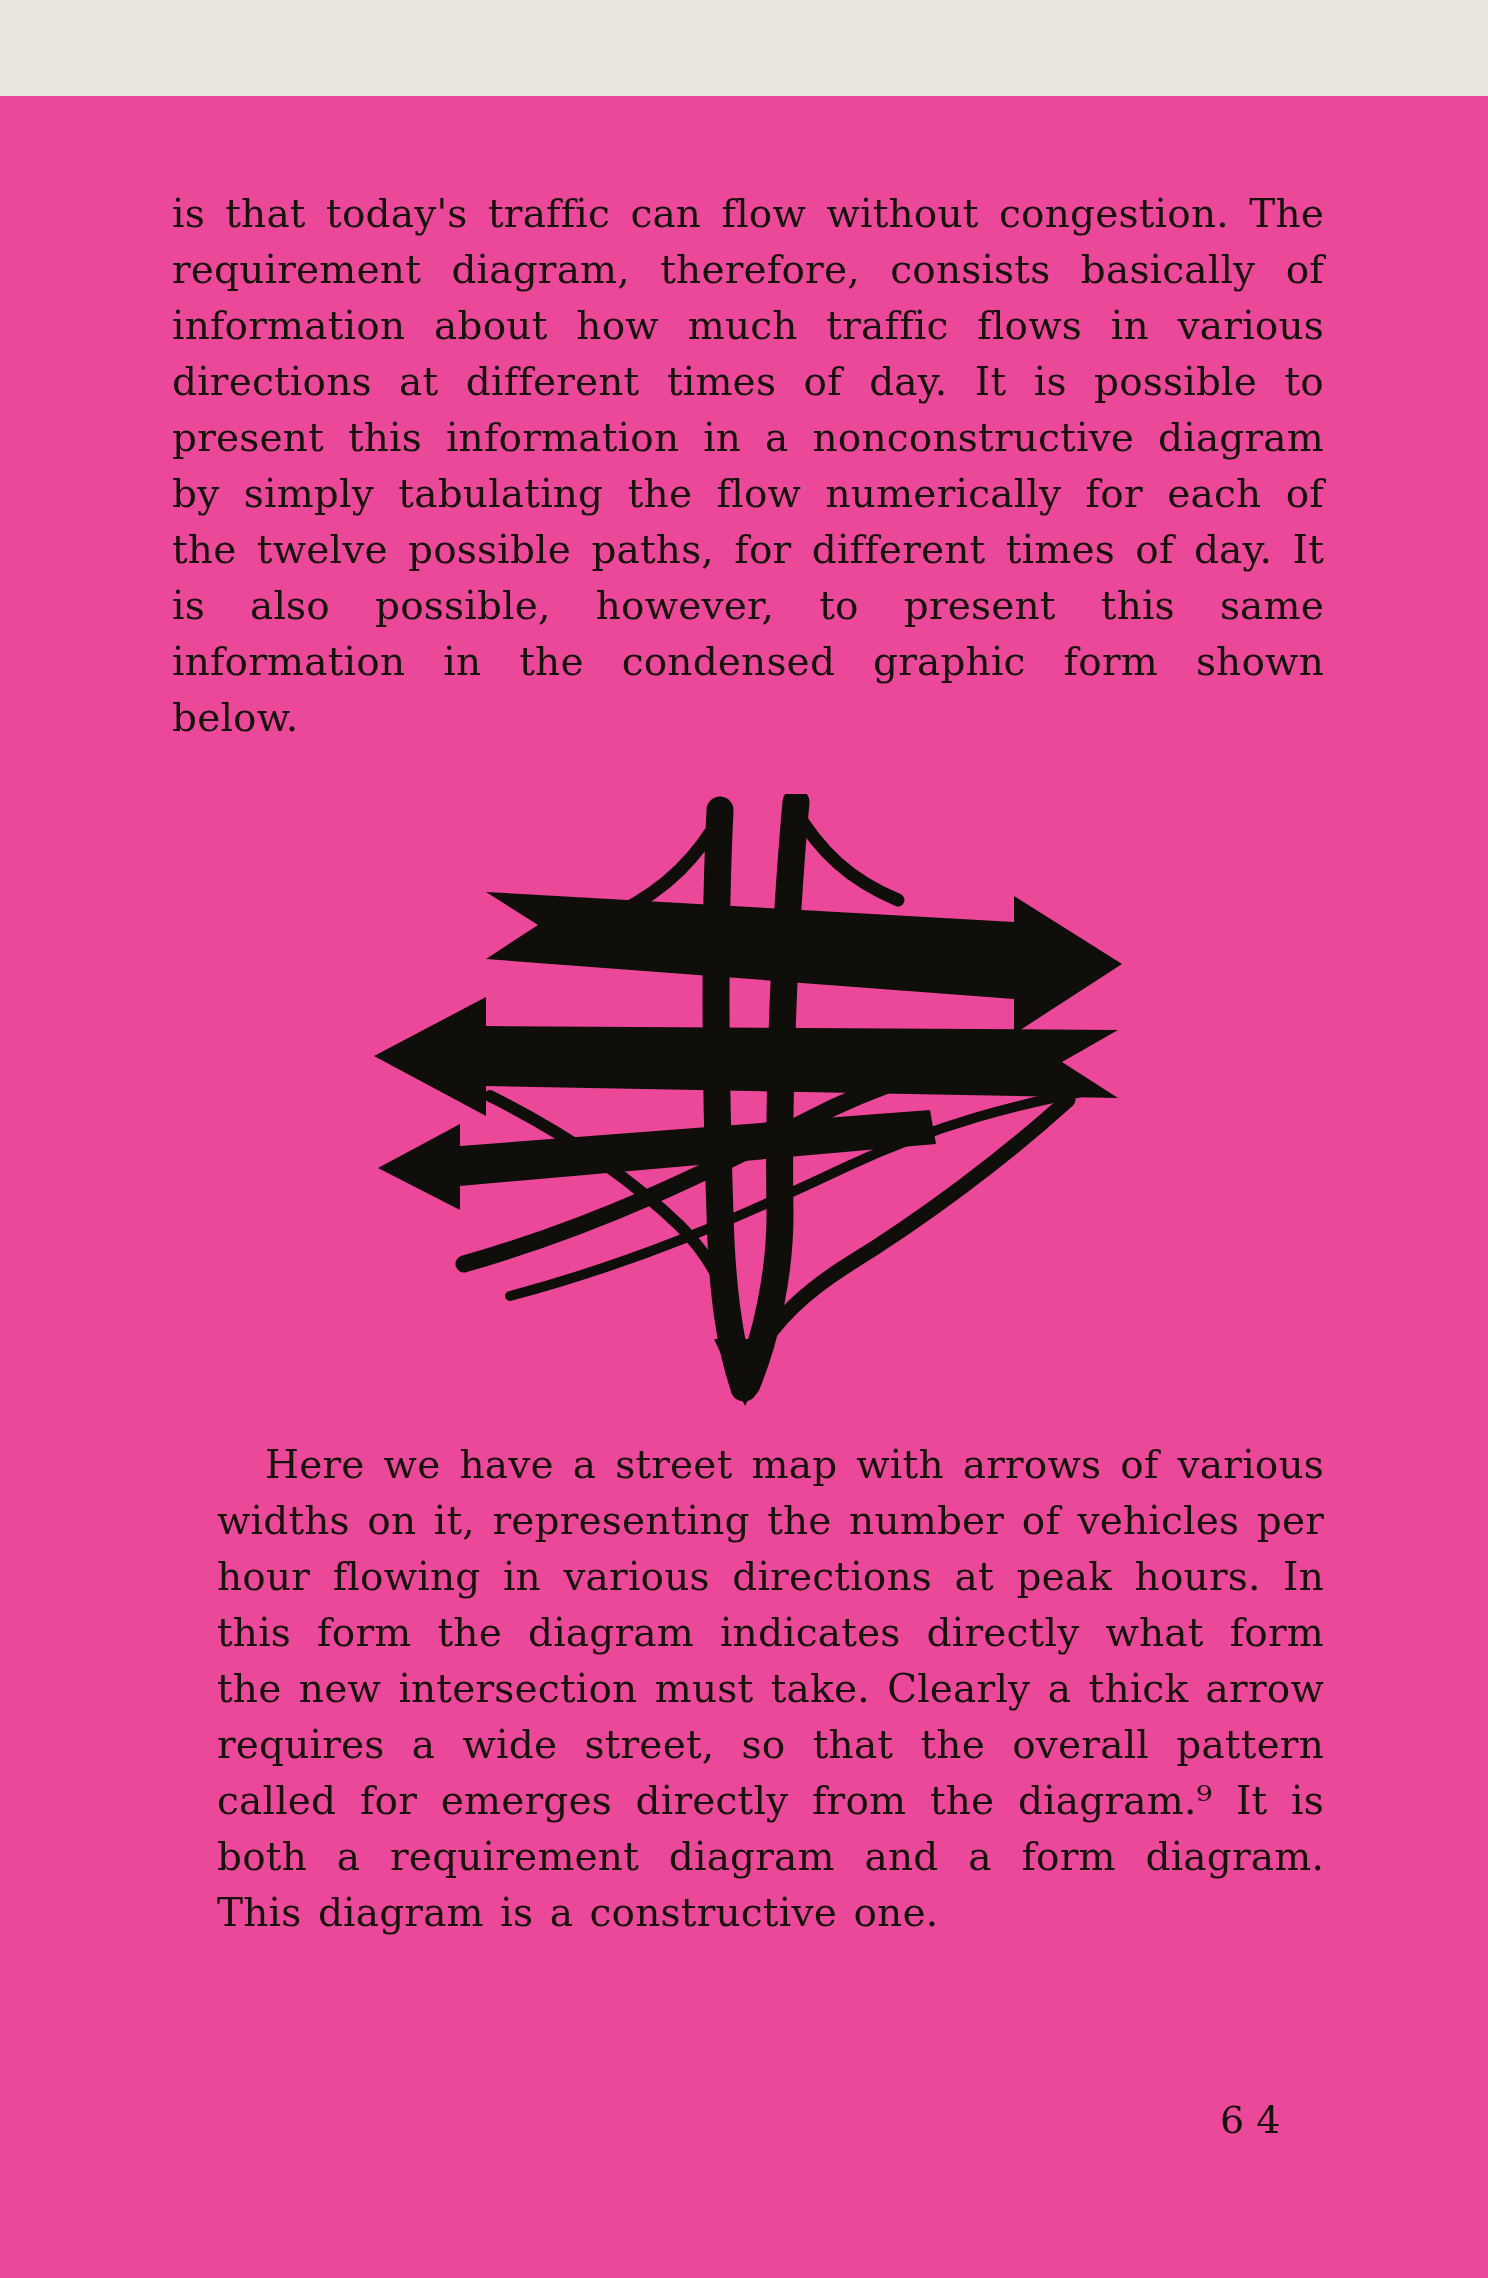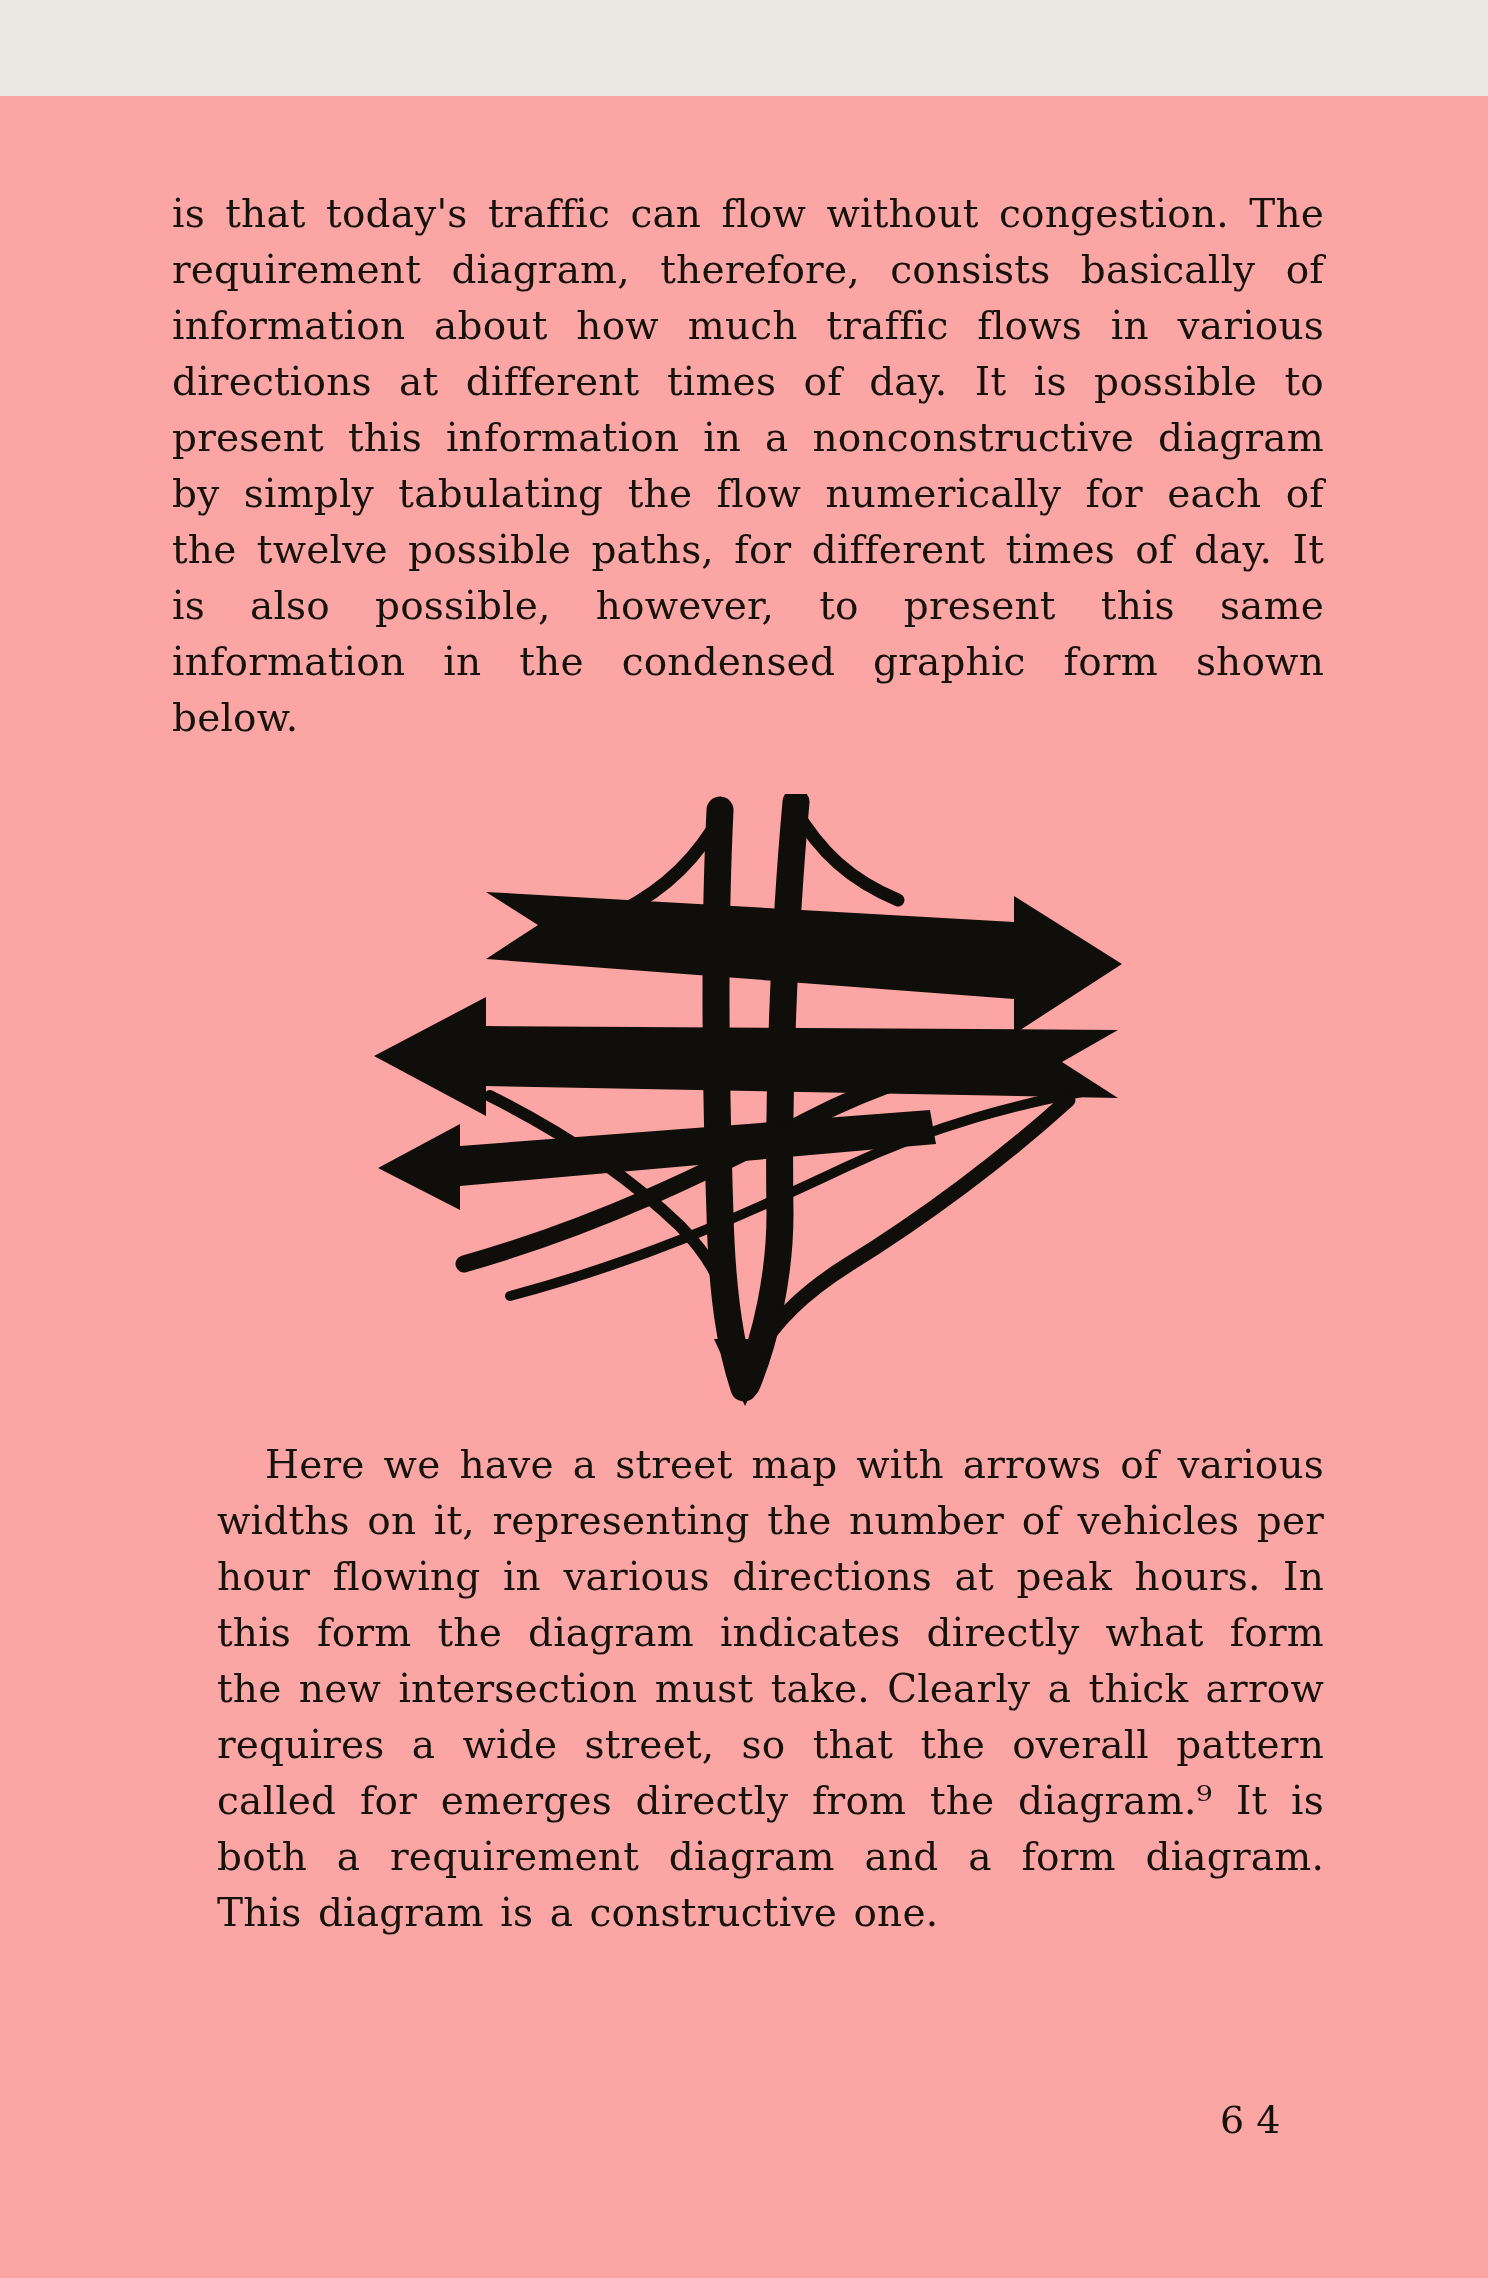--- a/index.html
+++ b/index.html
@@ -4,21 +4,21 @@
 <style>
   html, body {
     margin: 0;
     padding: 0;
     background: #f5f2ea;
   }
   .page {
     position: relative;
     width: 1488px;
     height: 2278px;
-    background: #fca5a5;
+    background: #ec4899;
     overflow: hidden;
     font-family: "DejaVu Serif", "Liberation Serif", serif;
     color: #16130d;
   }
   .scan-edge-top {
     position: absolute;
     top: 0; left: 0;
     width: 100%;
     height: 96px;
     background: #e9e7e0;

